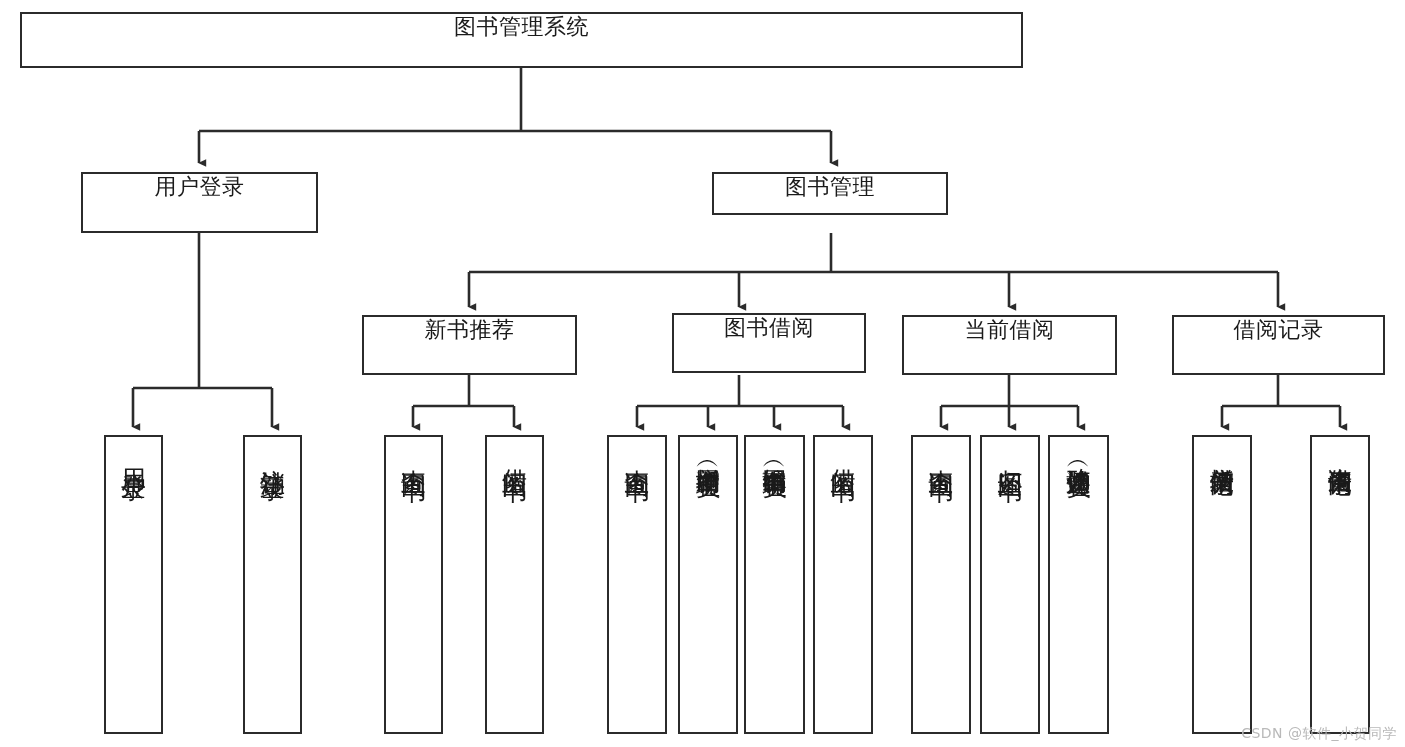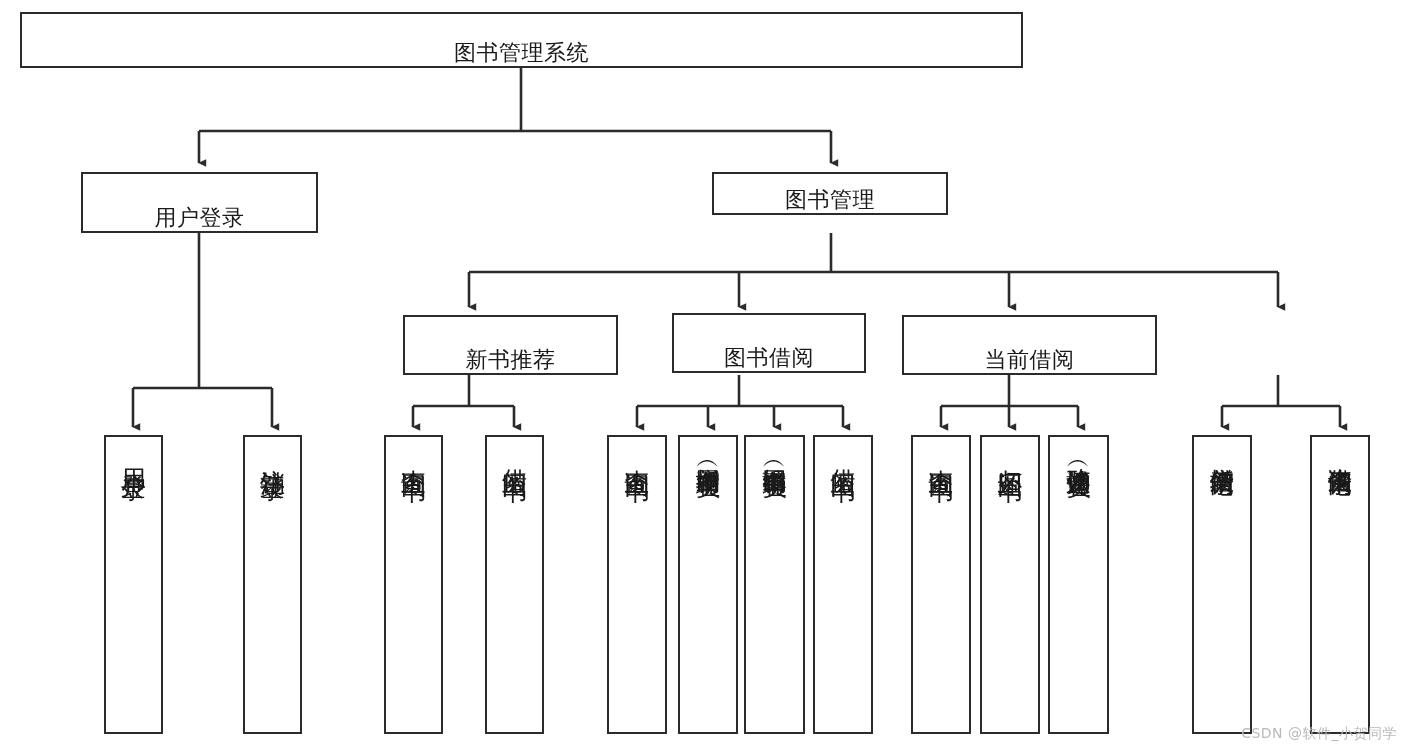--- a/index.html
+++ b/index.html
@@ -24,21 +24,21 @@
     width: 1405px;
     height: 747px;
     pointer-events: none;
   }
   .node {
     position: absolute;
     box-sizing: border-box;
     border: 2.5px solid #2b2b2b;
     background: #ffffff;
     display: flex;
-    align-items: flex-end;
+    align-items: flex-start;
     justify-content: center;
     text-align: center;
     color: #1a1a1a;
   }
   .node .lbl {
     display: block;
     line-height: 1.18;
     letter-spacing: 0.5px;
   }
   .node.horiz .lbl {
@@ -132,28 +132,31 @@
     <span class="lbl">图书管理系统</span>
   </div>
 
   <div class="node horiz" style="left:81px; top:172px; width:237px; height:61px;">
     <span class="lbl">用户登录</span>
   </div>
   <div class="node horiz" style="left:712px; top:172px; width:236px; height:43px;">
     <span class="lbl">图书管理</span>
   </div>
 
-  <div class="node horiz" style="left:362px; top:315px; width:215px; height:60px;margin-left:41px;">
+  <div class="node horiz" style="left:362px; top:315px; width:215px; height:60px;">
     <span class="lbl">新书推荐</span>
   </div>
   <div class="node horiz" style="left:632px; top:313px; width:194px; height:60px;margin-left:40px;">
     <span class="lbl">图书借阅</span>
   </div>
-  <div class="node horiz" style="left:902px; top:315px; width:255px; height:60px;">
+  <div class="node horiz" style="left:902px; top:315px; width:215px; height:60px;">
     <span class="lbl">当前借阅</span>
+  </div>
+  <div class="node horiz" style="left:1172px; top:315px; width:213px; height:60px;">
+    <span class="lbl">借阅记录</span>
   </div>
 
   <div class="node vert" style="left:104px; top:435px; width:59px; height:299px;">
     <span class="lbl">用户登录</span>
   </div>
   <div class="node vert" style="left:243px; top:435px; width:59px; height:299px;">
     <span class="lbl">注销登录</span>
   </div>
 
   <div class="node vert" style="left:384px; top:435px; width:59px; height:299px;">

